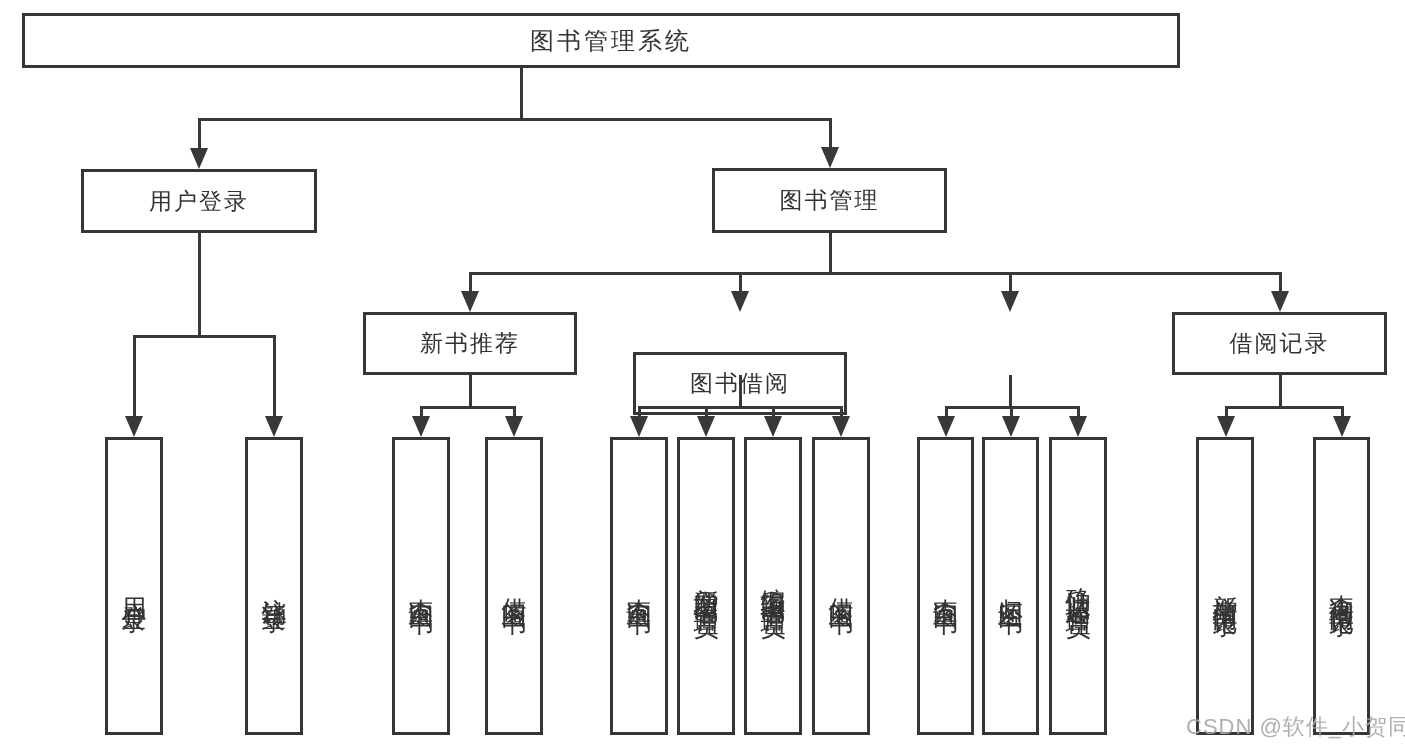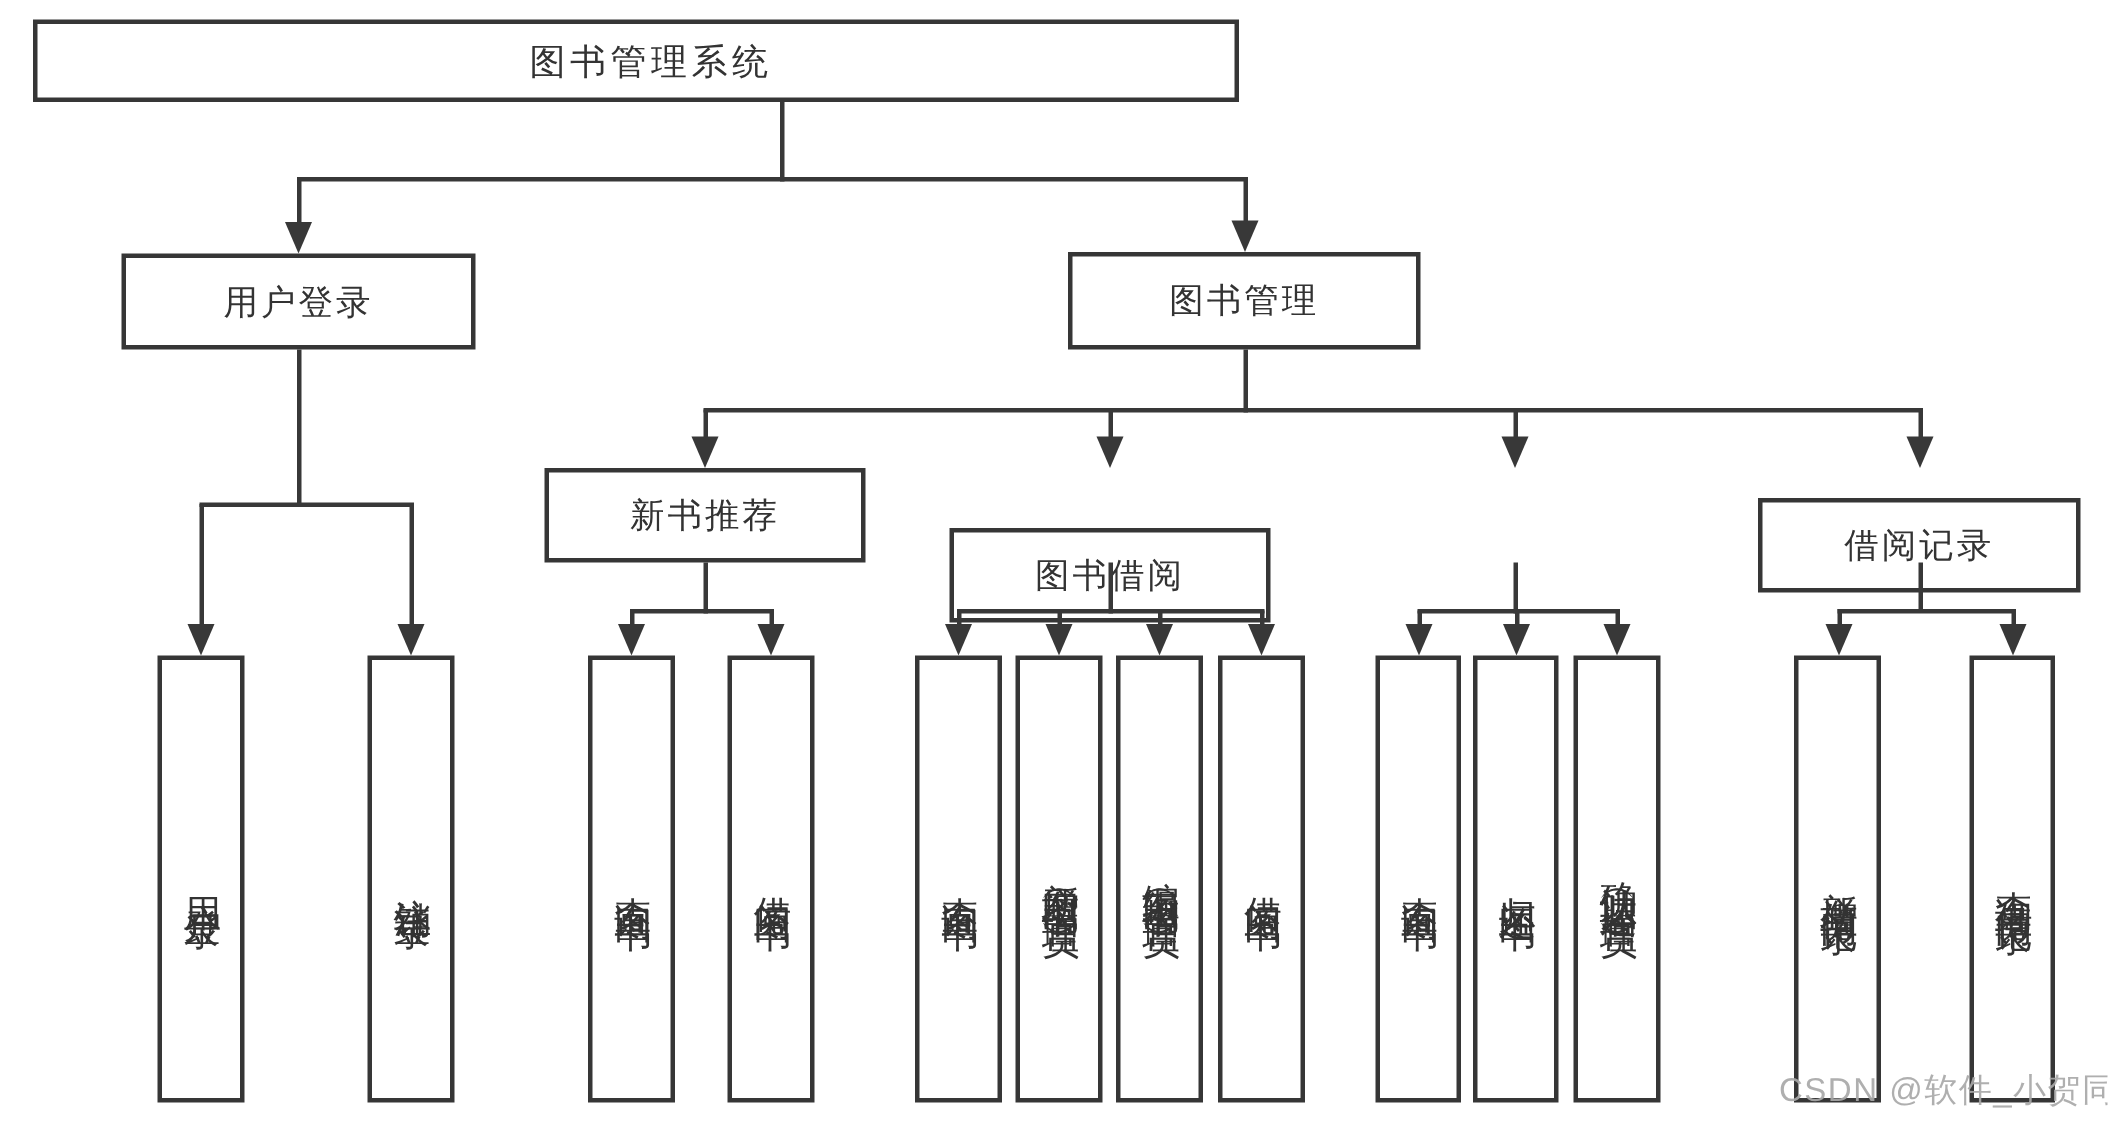--- a/index.html
+++ b/index.html
@@ -54,38 +54,38 @@
     color: rgba(168,168,168,0.92);
     letter-spacing: 1px;
     white-space: nowrap;
   }
 </style>
 </head>
 <body>
 
 <div id="diagram">
 
-  <div class="box root-box" style="left:22px; top:13px; width:804px; height:55px;padding-left:20px;">
+  <div class="box root-box" style="left:22px; top:13px; width:1158px; height:55px;padding-left:20px;">
     <span>图书管理系统</span>
   </div>
 
   <div class="box hbox" style="left:81px; top:169px; width:236px; height:64px;">
     <span>用户登录</span>
   </div>
   <div class="box hbox" style="left:712px; top:168px; width:235px; height:65px;text-align:center;">
     <span>图书管理</span>
   </div>
 
   <div class="box hbox" style="left:363px; top:312px; width:214px; height:63px;">
     <span>新书推荐</span>
   </div>
   <div class="box hbox" style="left:633px; top:312px; width:214px; height:63px;margin-top:40px;">
     <span>图书借阅</span>
   </div>
-  <div class="box hbox" style="left:1172px; top:312px; width:215px; height:63px;margin-top:20px;">
+  <div class="box hbox" style="left:1172px; top:312px; width:215px; height:63px;">
     <span>借阅记录</span>
   </div>
 
   <div class="box leaf" style="left:105px;">
     <span>用户登录</span>
   </div>
   <div class="box leaf" style="left:245px;">
     <span>注销登录</span>
   </div>
 

